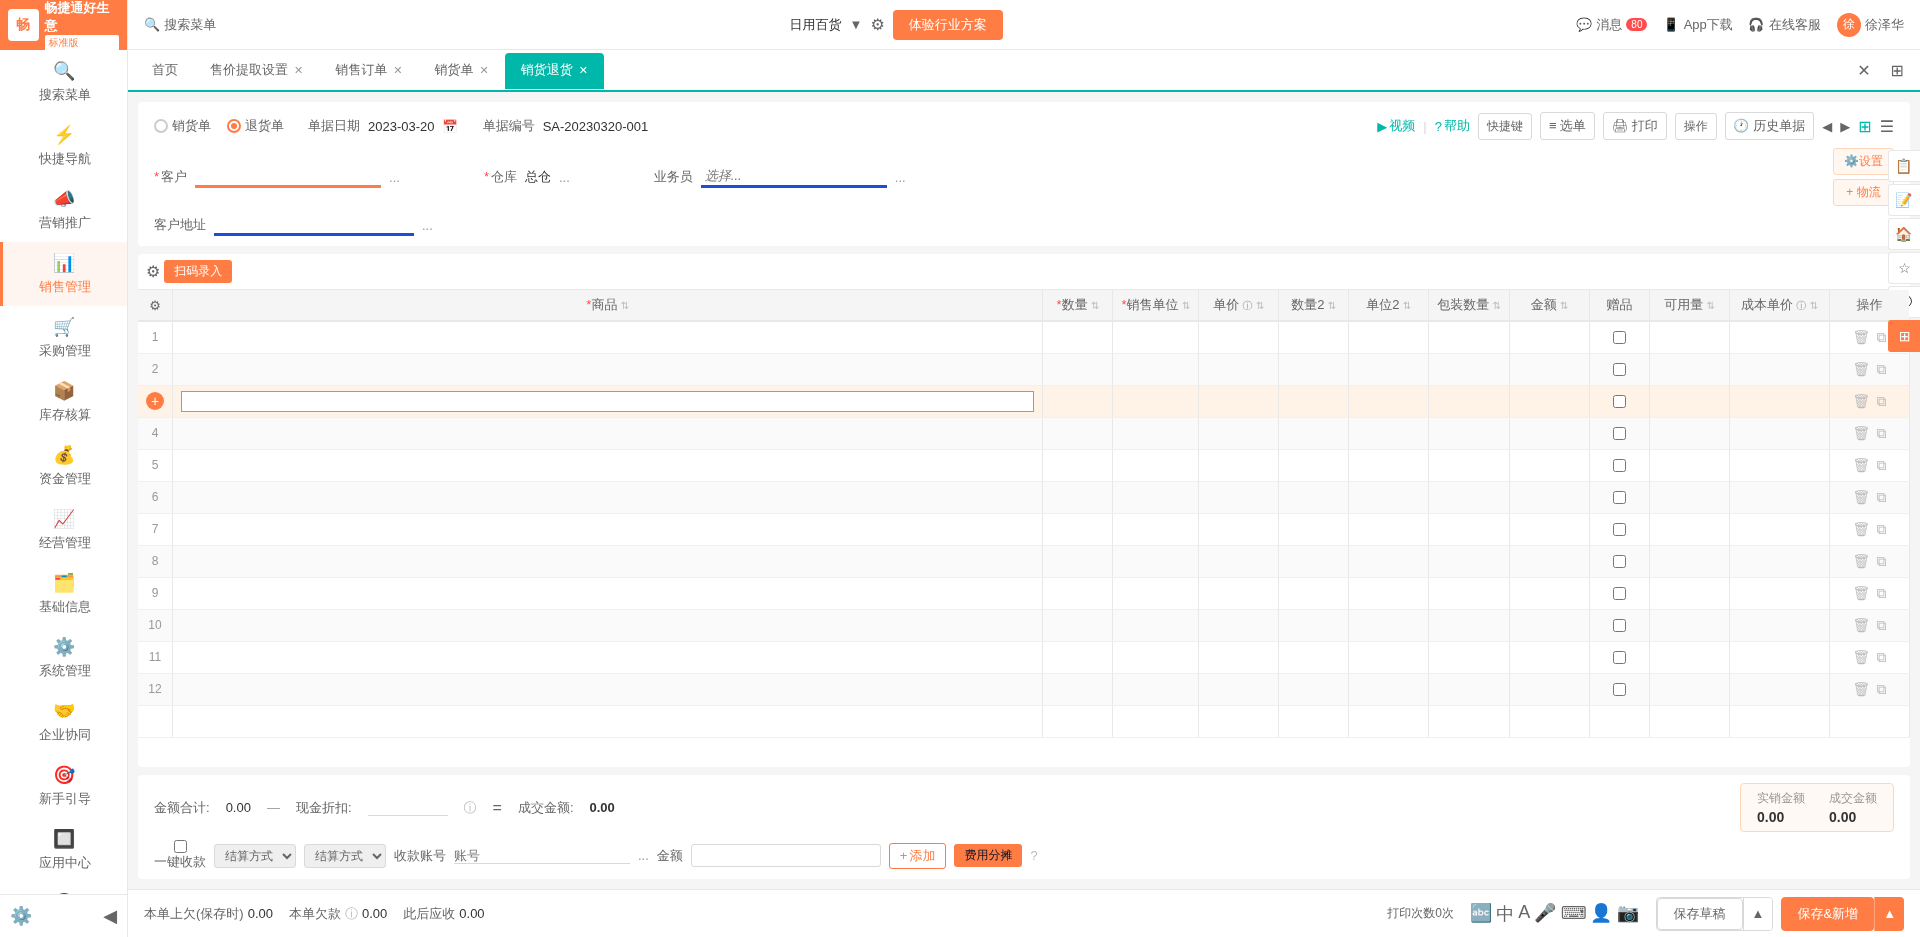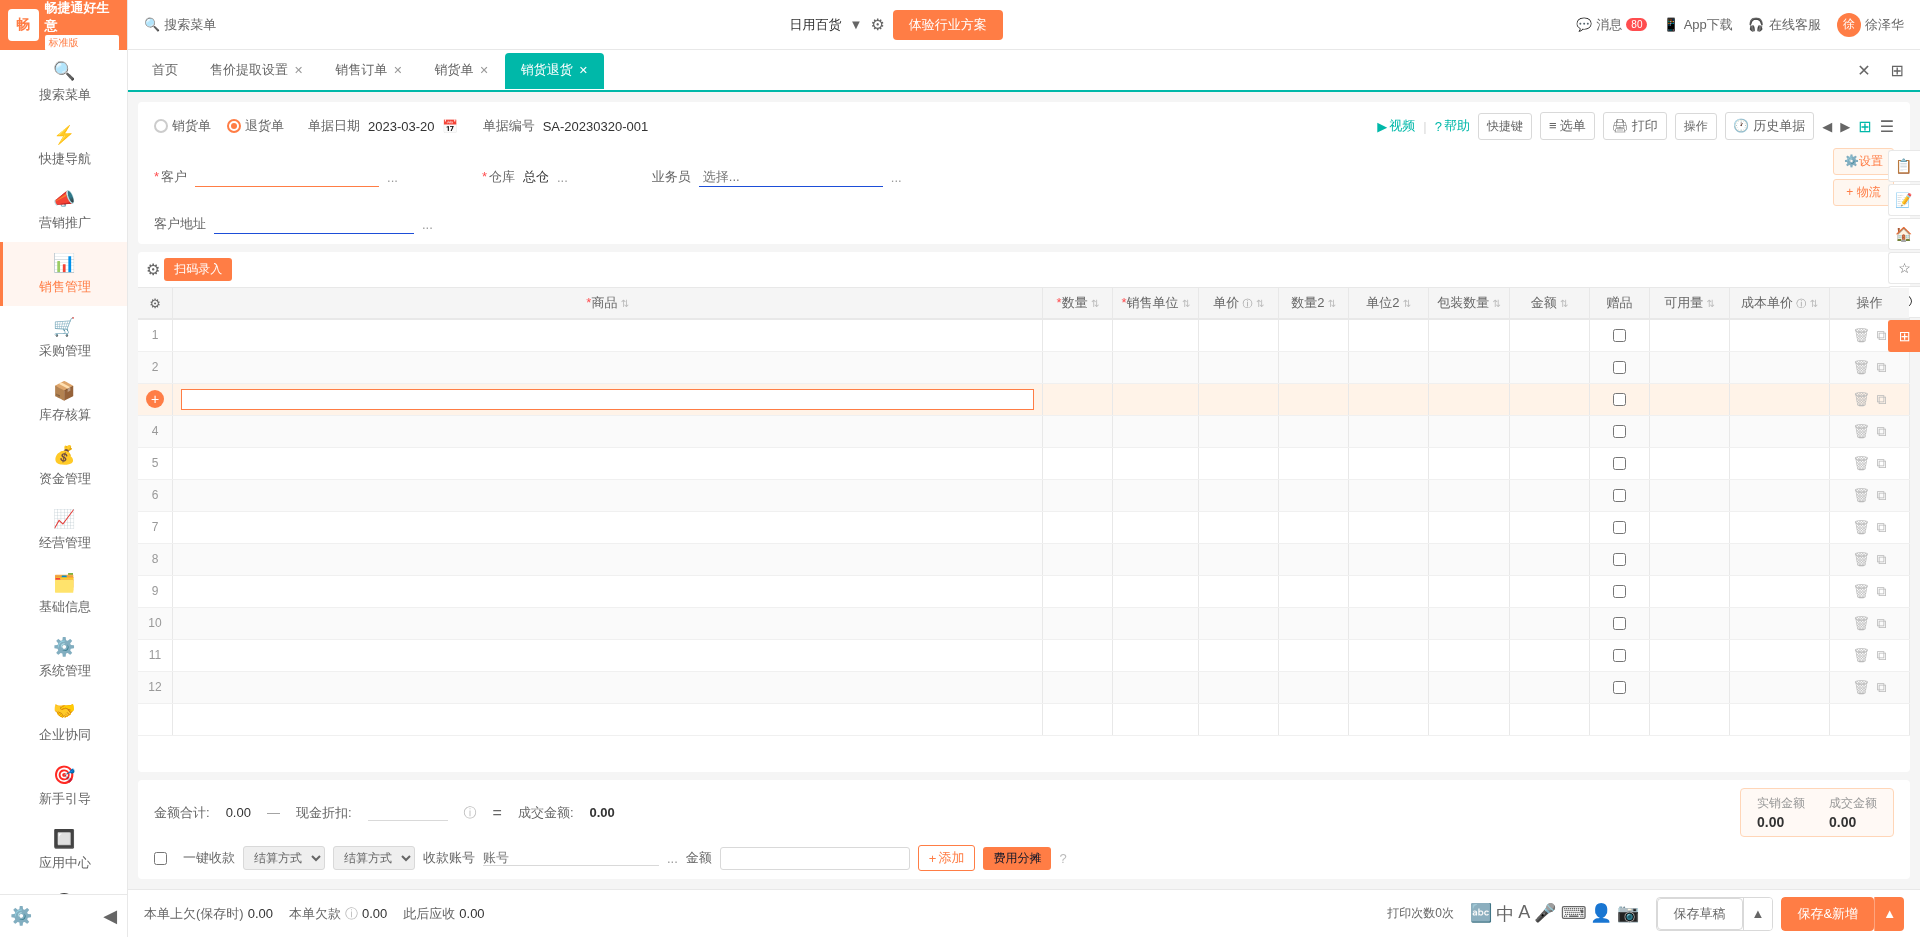--- a/index.html
+++ b/index.html
@@ -49,21 +49,21 @@
     .radio-dot.selected { border-color: #ff7d45; }
     .radio-dot.selected::after { content: ''; width: 6px; height: 6px; border-radius: 50%; background: #ff7d45; }
     .form-field { display: flex; align-items: center; gap: 8px; }
     .form-label { color: #666; white-space: nowrap; }
     .form-label.required::before { content: '*'; color: #ff4d4f; margin-right: 2px; }
     .form-value { color: #333; }
     .form-header-actions { margin-left: auto; display: flex; align-items: center; gap: 8px; }
     .action-link { color: #00b8a9; cursor: pointer; font-size: 12px; display: flex; align-items: center; gap: 2px; }
     .action-btn { padding: 4px 8px; border: 1px solid #d9d9d9; border-radius: 3px; cursor: pointer; color: #666; font-size: 12px; background: #fff; }
     .form-header-row2 { display: flex; align-items: center; gap: 24px; }
-    .form-input-underline { border: none; border-bottom: 1px solid #1d4ed8; padding: 2px 4px; min-width: 160px; outline: none; color: #333; }
+    .form-input-underline { border: none; border-bottom: 3px solid #1d4ed8; padding: 2px 4px; min-width: 160px; outline: none; color: #333; font-style: italic; }
     .form-input-dots { color: #999; cursor: pointer; }
     .side-buttons { margin-left: auto; display: flex; flex-direction: column; gap: 4px; }
     .side-btn { background: #fff7f0; border: 1px solid #ffd6b8; color: #ff7d45; padding: 4px 10px; border-radius: 3px; cursor: pointer; font-size: 12px; }
 
     
     .table-container { flex: 1; background: #fff; border-radius: 4px; overflow: hidden; display: flex; flex-direction: column; }
     .table-toolbar { display: flex; align-items: center; padding: 6px 8px; border-bottom: 1px solid #e8e8e8; gap: 4px; }
     .table-toolbar-gear { color: #666; cursor: pointer; font-size: 16px; }
     .scan-btn { background: #ff7d45; color: #fff; border: none; padding: 3px 10px; border-radius: 3px; cursor: pointer; font-size: 12px; }
     .table-wrapper { overflow: auto; flex: 1; }
@@ -90,21 +90,21 @@
     .footer-cash-label { color: #666; }
     .footer-cash-input { border: none; border-bottom: 1px solid #d9d9d9; width: 80px; outline: none; }
     .footer-eq { color: #666; font-size: 16px; }
     .footer-deal-label { color: #666; }
     .footer-deal-value { color: #333; font-weight: bold; }
     .footer-right-box { margin-left: auto; background: #fff9f5; border: 1px solid #ffd6b8; border-radius: 4px; padding: 6px 16px; display: flex; gap: 24px; }
     .footer-stat { display: flex; flex-direction: column; gap: 2px; }
     .footer-stat-label { color: #999; font-size: 12px; }
     .footer-stat-value { color: #333; font-size: 14px; font-weight: bold; }
     .footer-row2 { display: flex; align-items: center; gap: 8px; }
-    .footer-checkbox { display: flex; align-items: center; gap: 16px; color: #666; cursor: pointer; }
+    .footer-checkbox { display: flex; align-items: center; gap: 0; color: #666; cursor: pointer; flex-direction: column; }
     .footer-select { border: 1px solid #d9d9d9; border-radius: 3px; padding: 3px 6px; color: #666; font-size: 12px; }
     .footer-account-input { border: none; border-bottom: 1px solid #d9d9d9; min-width: 80px; outline: none; color: #666; }
     .footer-amount-input { border: 1px solid #d9d9d9; border-radius: 3px; padding: 3px 6px; min-width: 80px; }
     .add-expense-btn { background: #fff; border: 1px solid #ff7d45; color: #ff7d45; padding: 3px 10px; border-radius: 3px; cursor: pointer; font-size: 12px; display: flex; align-items: center; gap: 2px; }
     .expense-split-btn { background: #ff7d45; color: #0f172a; border: none; padding: 3px 10px; border-radius: 3px; cursor: pointer; font-size: 12px; }
     .help-icon { color: #bbb; cursor: pointer; }
 
     
     .bottom-bar { background: #fff; height: 48px; display: flex; align-items: center; padding: 0 16px; gap: 16px; border-top: 1px solid #e8e8e8; justify-content: space-between; }
     .bottom-bar-left { display: flex; align-items: center; gap: 16px; color: #666; font-size: 12px; }

